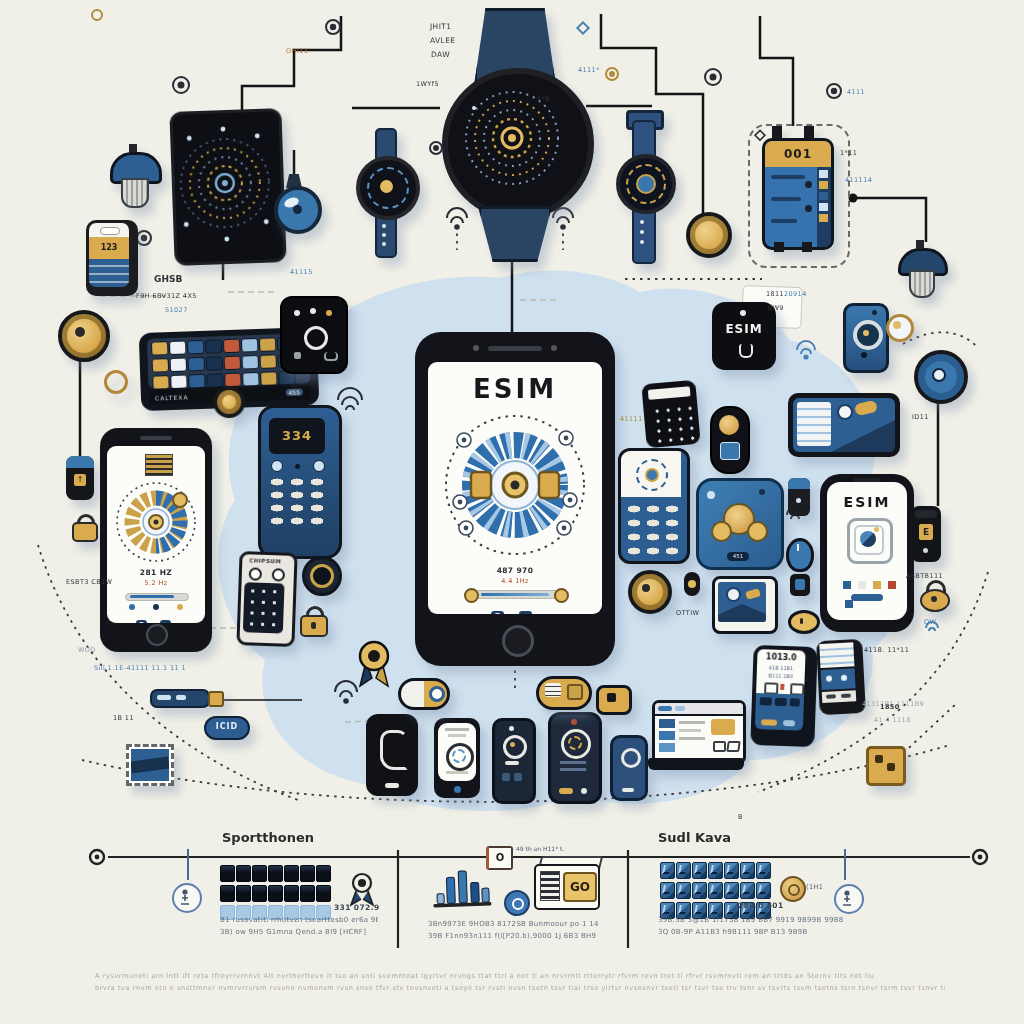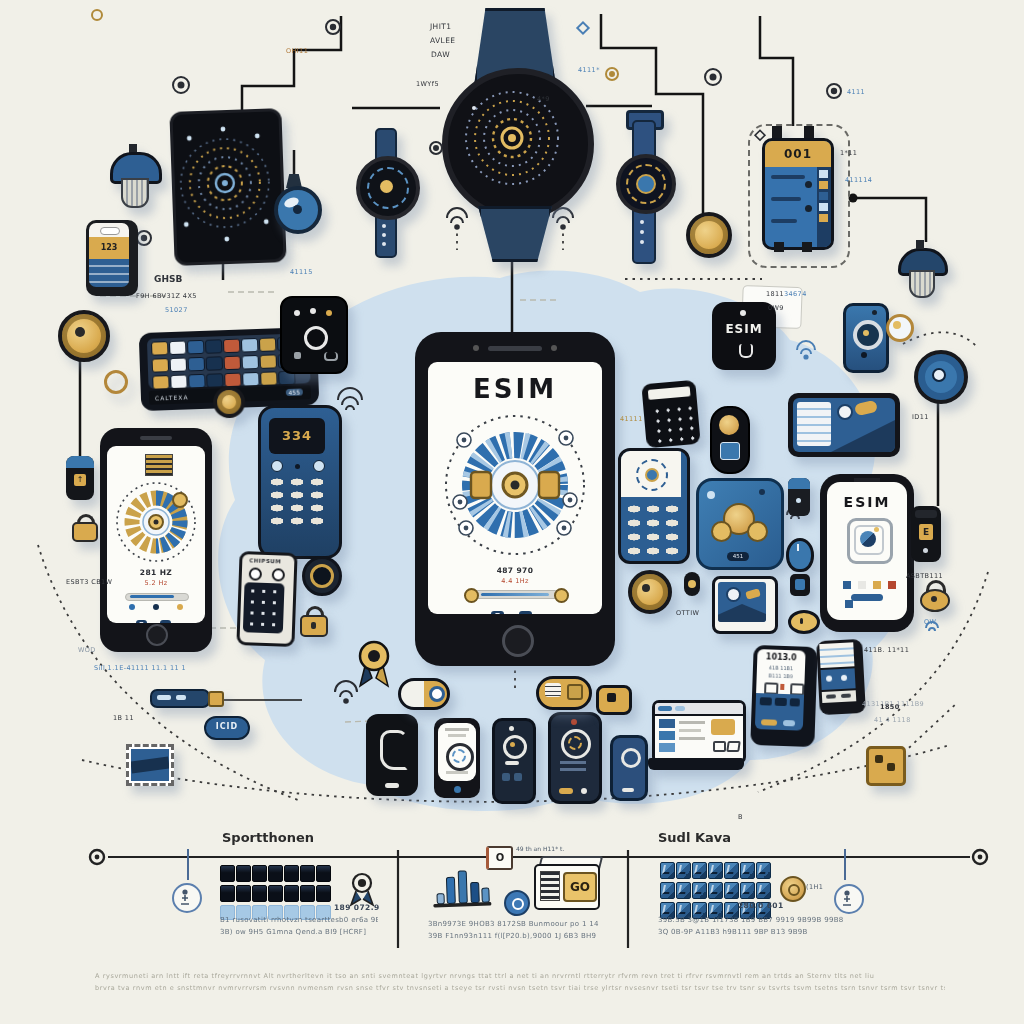--- a/index.html
+++ b/index.html
@@ -735,21 +735,21 @@
       <span class="cell dark"></span>
       <span class="cell dark"></span>
       <span class="cell light"></span>
       <span class="cell light"></span>
       <span class="cell light"></span>
       <span class="cell light"></span>
       <span class="cell light"></span>
       <span class="cell light"></span>
       <span class="cell light"></span>
     </div>
-  <div class="t t7 bold" style="left:334px;top:903px;color:#3a4656">189 072.9</div>
+  <div class="t t7 bold" style="left:334px;top:903px;color:#3a4656">331 072.9</div>
   <div class="para" style="position:absolute;left:220px;top:916px;width:158px">B1 rusovatiti rrhotvzn tsearttesb0 er6a 9Br3</div>
   <div class="para" style="position:absolute;left:220px;top:928px;width:158px">3B) ow 9H5  G1mna  Qend.a  BI9 [HCRF]</div>
 
   <div class="abs ring" style="left:504px;top:890px;width:22px;height:22px;background:#3d78b5;border:2px solid #1d3f66">
     <div class="abs ring" style="left:6px;top:6px;width:8px;height:8px;border:2px solid #fff"></div>
   </div>
   <div class="abs" style="left:534px;top:860px;width:66px;height:52px">
     <div class="abs" style="left:5px;top:-4px;width:58px;height:14px;background:#fbfbf6;border:2px solid #3a3f46;border-radius:3px;transform:skewX(-14deg)"></div>
     <div class="abs" style="left:0;top:4px;width:62px;height:42px;background:#fbfbf6;border:2px solid #15171c;border-radius:5px">
       <div class="abs" style="left:4px;top:5px;width:18px;height:28px;background:repeating-linear-gradient(180deg,#2a2d33 0 3px,#f2f2ec 3px 6px);border:1px solid #444"></div>
@@ -822,15 +822,15 @@
   <span class="t t6 blue" style="left:924px;top:618px">OW</span>
   <span class="t t6" style="left:676px;top:609px">OTTIW</span>
   <span class="t t6 gold" style="left:620px;top:415px">41111</span>
   <span class="t t6" style="left:864px;top:646px">411B. 11*11</span>
   <span class="t t6 faint" style="left:862px;top:700px">41311B1 1111B9</span>
   <span class="t t6 bold" style="left:880px;top:703px">1850</span>
   <span class="t t6 faint" style="left:874px;top:716px">41 4 1118</span>
   <span class="t t6" style="left:738px;top:813px">B</span>
   <span class="t t6" style="left:766px;top:290px">1811</span>
   <span class="t t6" style="left:768px;top:304px">0W9</span>
-  <span class="t t6 blue" style="left:784px;top:290px">34674</span>
+  <span class="t t6 blue" style="left:784px;top:290px">20914</span>
 
 </div>
 
 </body></html>

